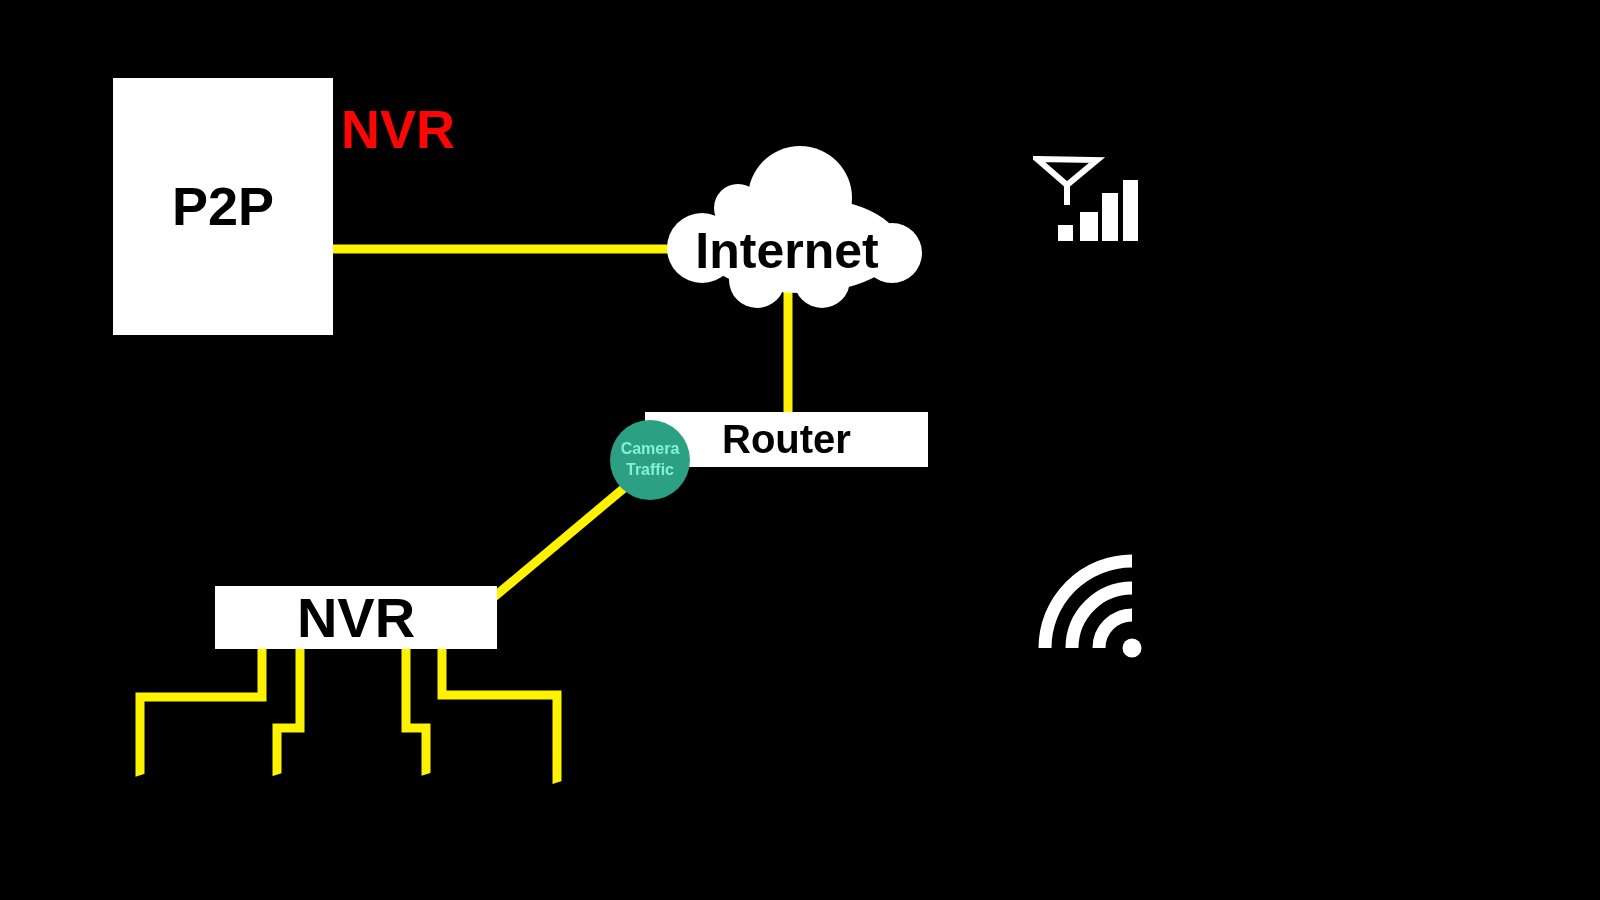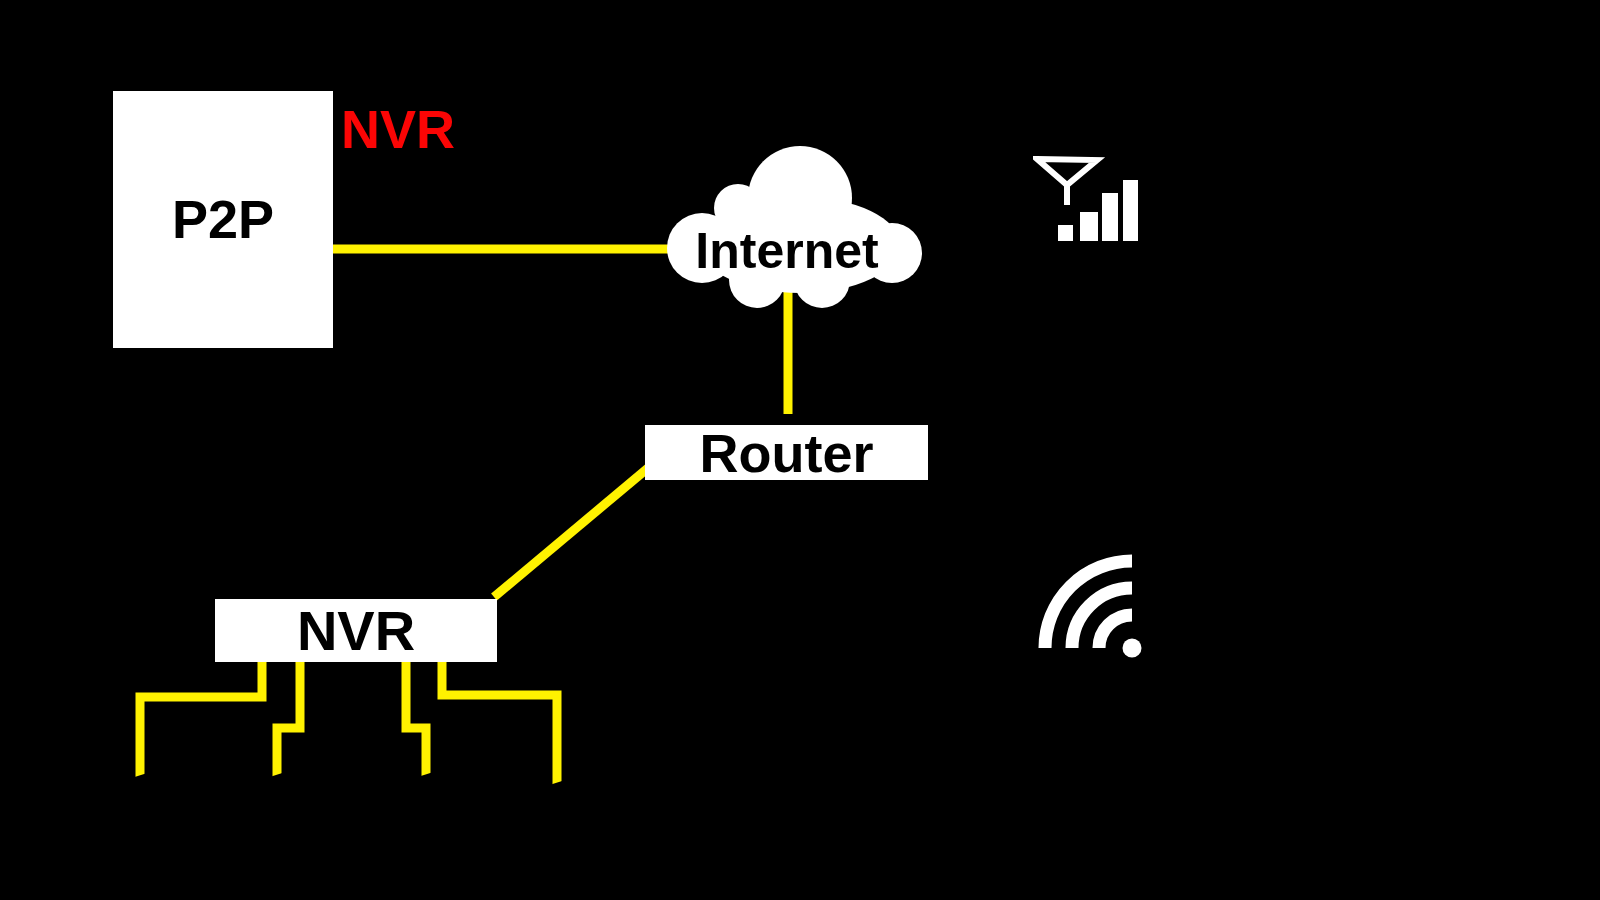--- a/index.html
+++ b/index.html
@@ -11,25 +11,24 @@
   .stage *{box-sizing:border-box;}
   .abs{position:absolute;}
   
   svg.wires{position:absolute;left:0;top:0;z-index:1;}
   svg.wires path{stroke:var(--c-wire,#fff200);stroke-width:9;fill:none;stroke-linejoin:miter;}
   
   .node{
     position:absolute;z-index:2;background:var(--c-node_fill,#fff);
     color:var(--c-node_text,#000);display:flex;align-items:center;justify-content:center;
     font-weight:700;
-    margin-top:13px;
   }
   .node.multiline{flex-direction:column;row-gap:16px;}
   .p2p{left:113px;top:78px;width:220px;height:257px;font-size:54px;line-height:1.1;}
-  .router{left:645px;top:412px;width:283px;height:55px;font-size:54px;}
+  .router{left:645px;top:412px;width:283px;height:55px;font-size:40px;}
   .nvr{left:215px;top:586px;width:282px;height:63px;font-size:56px;z-index:3;}
   .annotation{
     position:absolute;left:330px;top:97px;width:136px;z-index:2;
     color:var(--c-annotation_text,#f00);font-size:54px;font-weight:700;line-height:1.2;
     text-align:center;
   }
   .cloud{left:655px;top:140px;z-index:2;}
   .cloud .bump{fill:var(--c-node_fill,#fff);}
   .cloud text{
     fill:var(--c-node_text,#000);font-size:50px;font-weight:700;
@@ -103,20 +102,24 @@
     <circle class="bump" cx="102" cy="140" r="28"></circle>
     <circle class="bump" cx="167" cy="140" r="28"></circle>
     <ellipse class="bump" cx="145" cy="105" rx="100" ry="48"></ellipse>
     <text x="132" y="128">Internet</text>
   </svg>
 
   <div class="node router">
     <span>Router</span>
   </div>
 
+  <div class="traffic">
+    <span>Camera</span>
+    <span>Traffic</span>
+  </div>
 
   <div class="node nvr">
     <span>NVR</span>
   </div>
 
   <svg class="abs cam" style="left:95px;top:762px" width="120" height="100">
       <use href="#cam-symbol"></use>
     </svg>
   <svg class="abs cam" style="left:230px;top:762px" width="120" height="100">
       <use href="#cam-symbol"></use>

